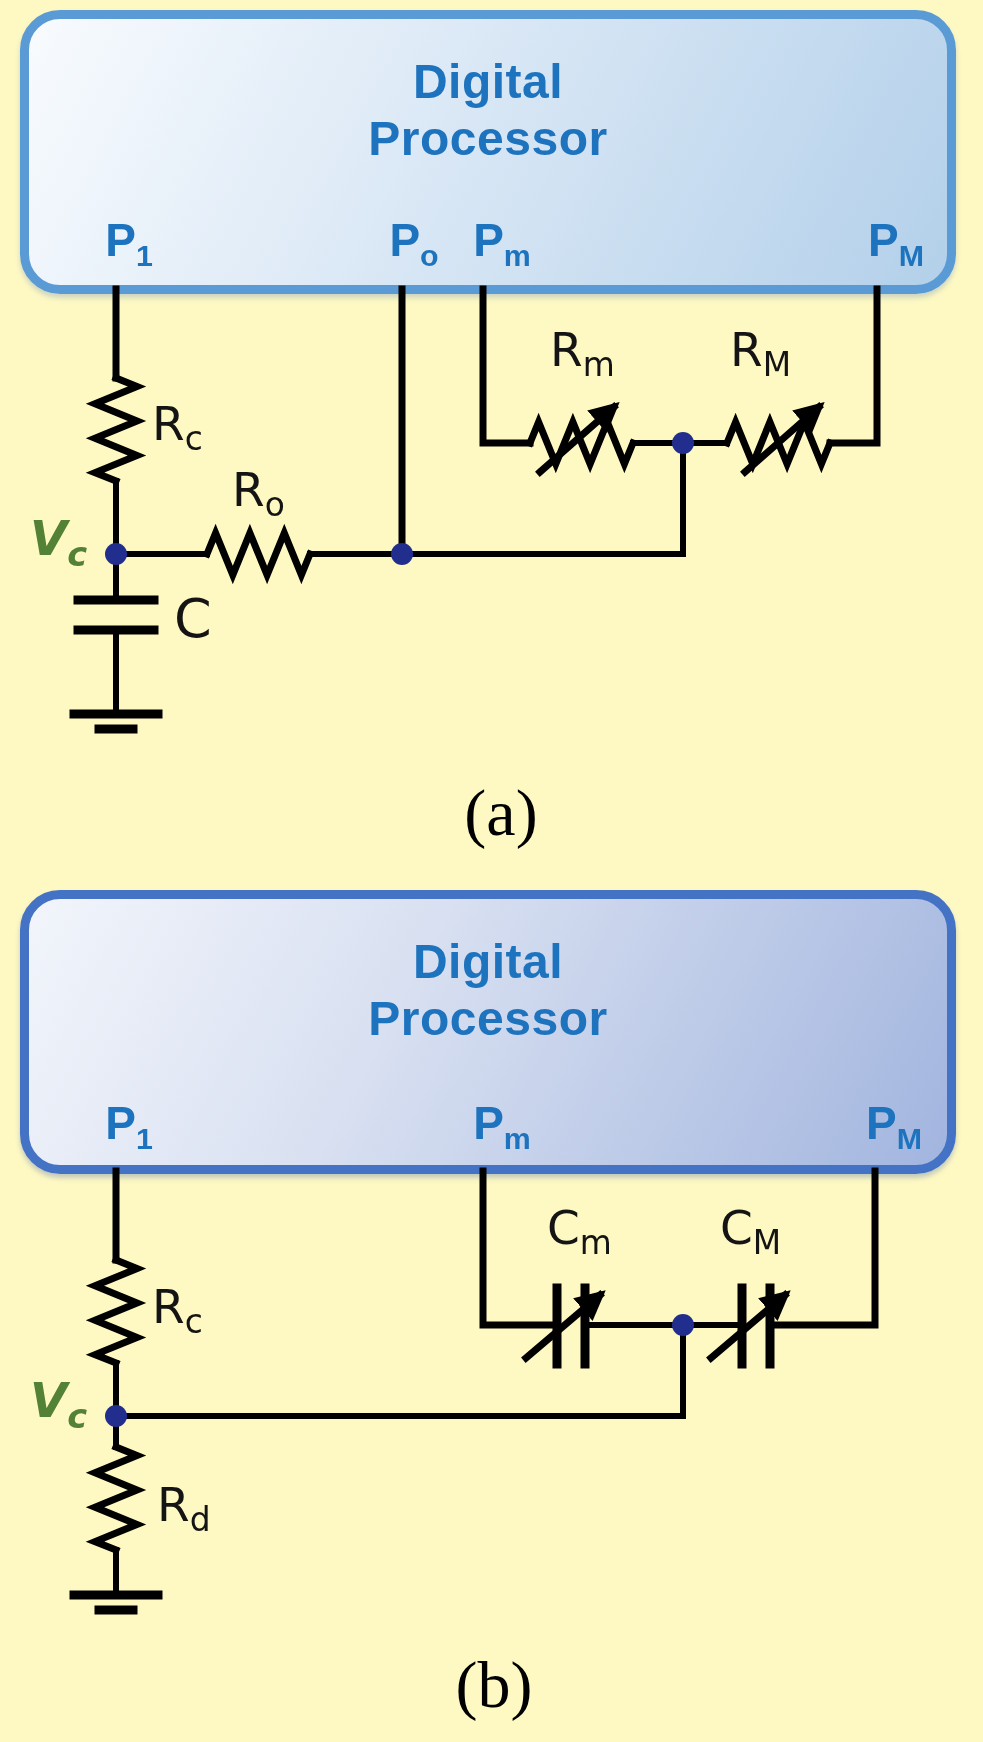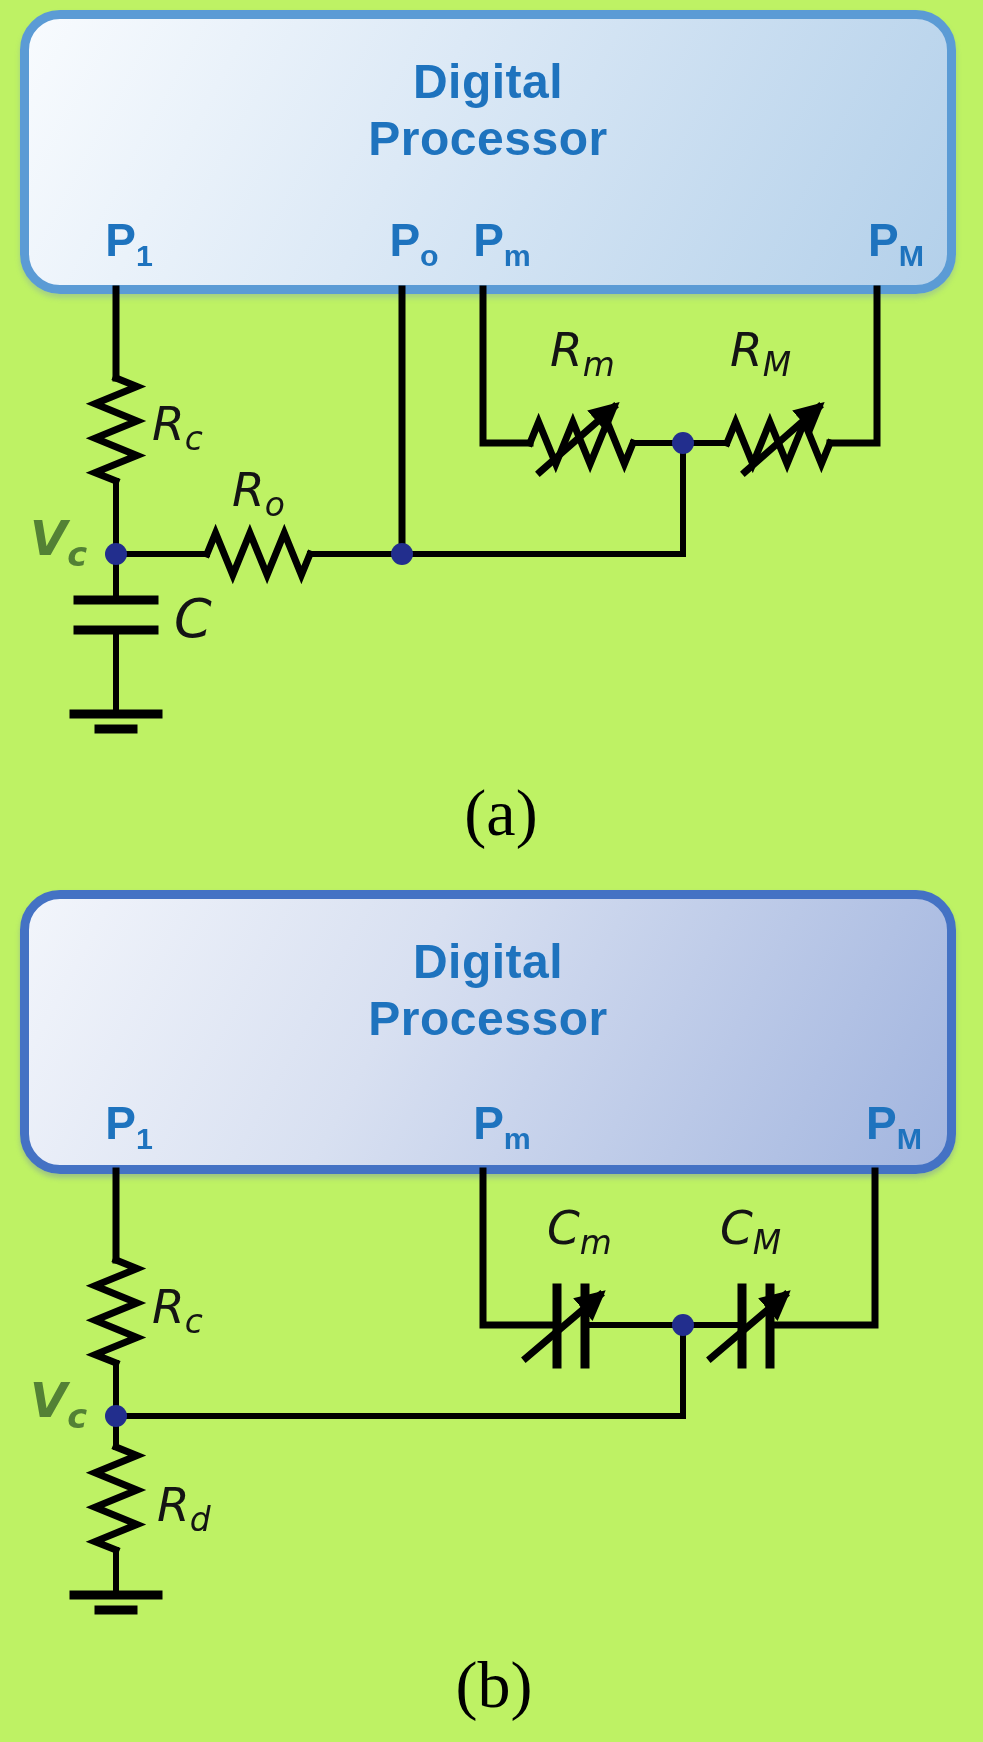--- a/index.html
+++ b/index.html
@@ -1,33 +1,33 @@
 <!DOCTYPE html>
 <html><head>
 <meta charset="utf-8">
 <style>
   html,body{margin:0;padding:0;background:#ffffff;}
-  #page{position:relative;width:983px;height:1742px;background:#bef264;overflow:hidden;
+  #page{position:relative;width:983px;height:1742px;background:#fef9c3;overflow:hidden;
         font-family:"Liberation Sans",sans-serif;}
   
   .procbox{position:absolute;left:20px;width:918px;height:266px;border-radius:40px;}
   .procbox.a{top:10px;border:9px solid #5B9BD5;
     background:linear-gradient(118deg,#F8FBFE 0%,#DCE9F6 42%,#B3D0EA 100%);
     box-shadow:0 4px 5px rgba(120,150,185,0.35);}
   .procbox.b{top:890px;border:9px solid #4472C4;
     background:linear-gradient(118deg,#F2F5FB 0%,#D8E0F1 40%,#A2B5DF 100%);
     box-shadow:0 4px 5px rgba(110,130,175,0.4);}
   .ptitle{margin-top:34px;text-align:center;color:#1E73BE;font-size:48px;
           font-weight:600;line-height:57px;letter-spacing:0.5px;}
   
   .pin{position:absolute;transform:translateX(-50%);color:#1E73BE;font-size:46px;
        font-weight:600;white-space:nowrap;}
   .pin sub{font-size:0.66em;line-height:0;}
   
-  .clabel{position:absolute;font-family:"DejaVu Sans",sans-serif;font-style:italic;
+  .clabel{position:absolute;font-family:"DejaVu Sans",sans-serif;
           font-size:47px;color:#141414;white-space:nowrap;line-height:1;}
   .clabel sub{font-size:0.70em;line-height:0;}
   .clabel.big{font-size:54px;}
   .vlabel{position:absolute;font-family:"DejaVu Sans",sans-serif;font-style:italic;
           font-weight:bold;font-size:48px;color:#538135;white-space:nowrap;line-height:1;text-align:center;}
   .vlabel sub{font-size:0.70em;line-height:0;}
   
   .figcap{position:absolute;transform:translateX(-50%);font-family:"Liberation Serif",serif;
           font-size:66px;color:#000;line-height:1;}
   

